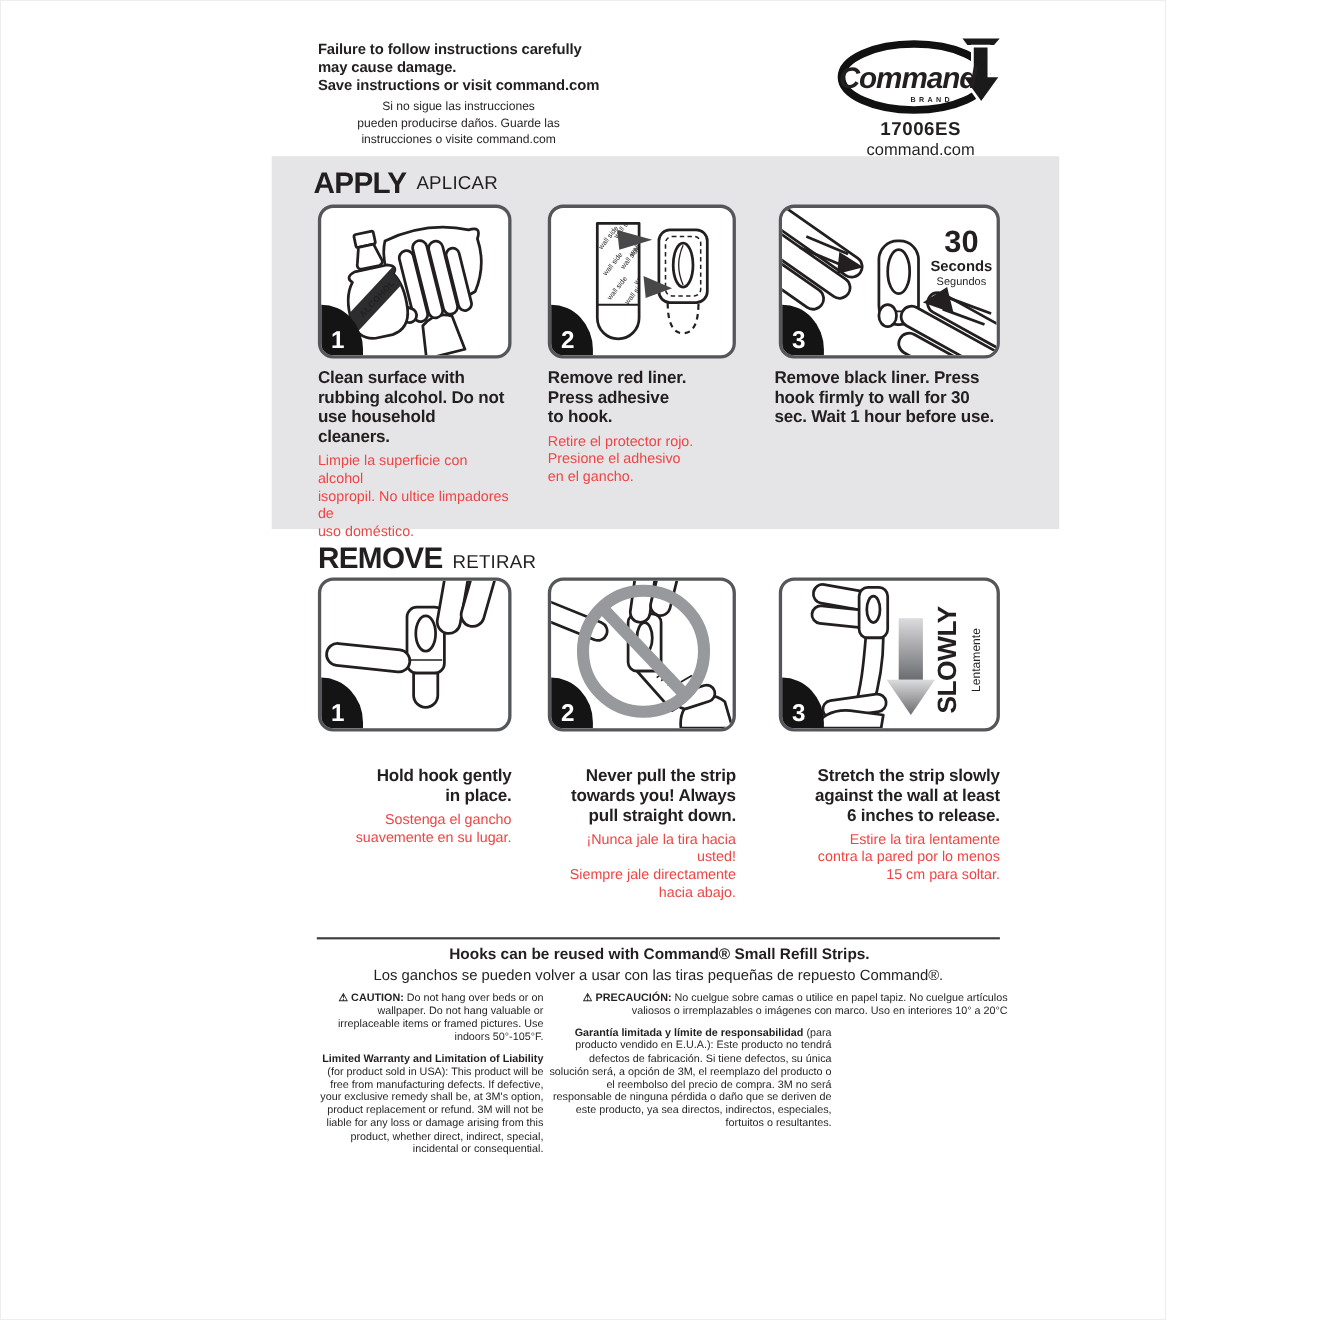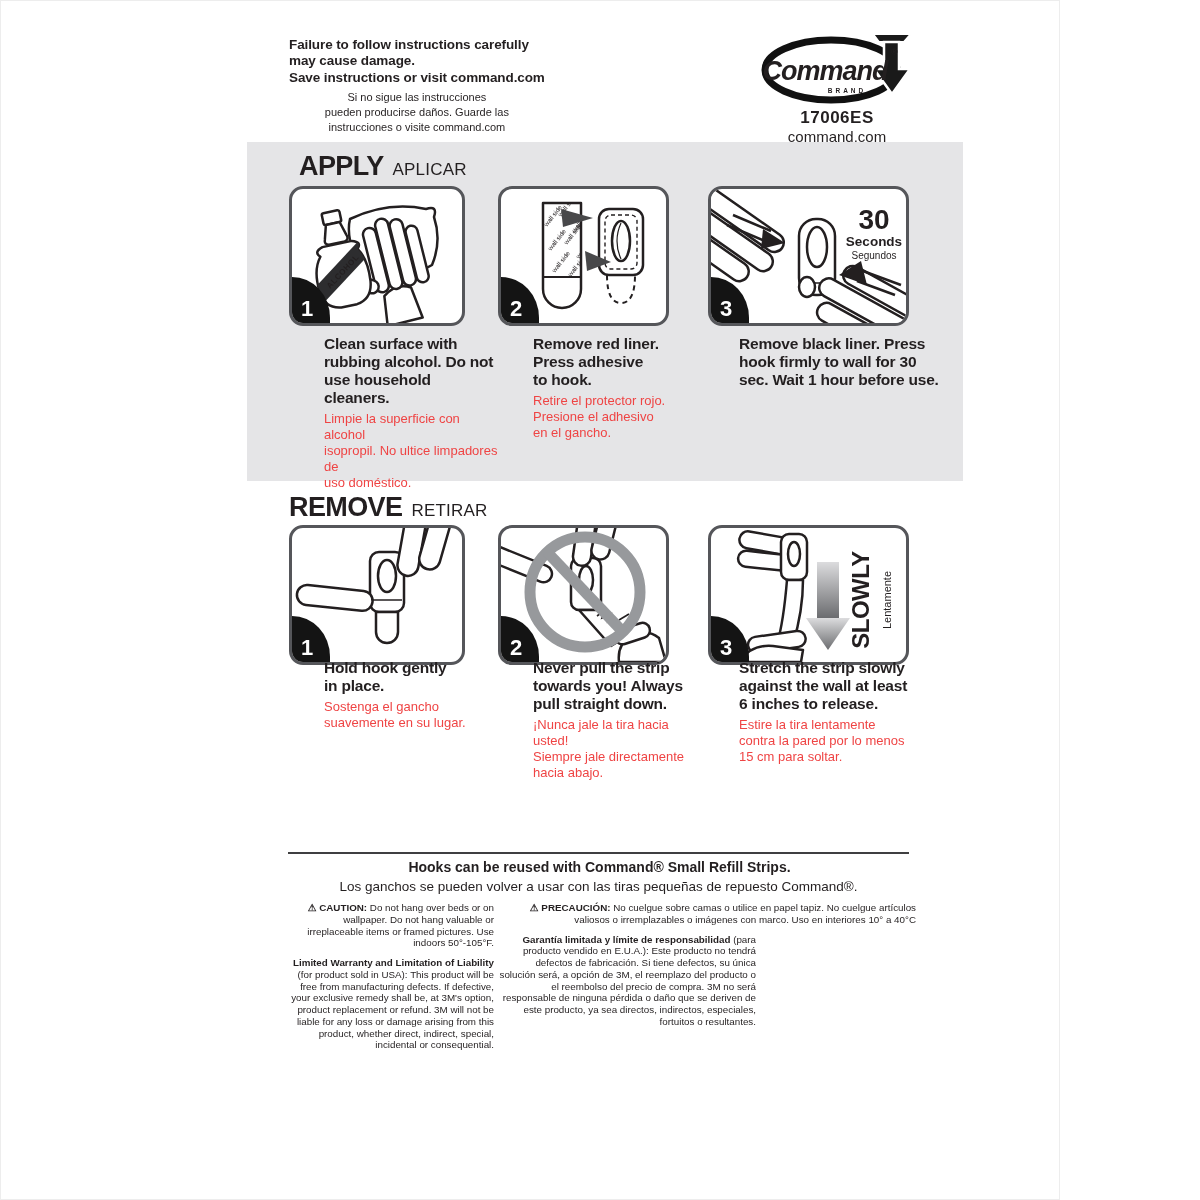--- a/index.html
+++ b/index.html
@@ -16,29 +16,29 @@
   .logo-wrap svg{display:block;margin:0 auto;}
   .logo-code{font-weight:bold;font-size:17px;letter-spacing:0.5px;margin-top:1px;}
   .logo-site{font-size:15px;margin-top:0px;}
 
   
   .apply-panel{position:absolute;left:246px;top:141px;width:716px;height:339px;background:#e5e5e7;}
 
   .sec-title{position:absolute;display:flex;align-items:baseline;gap:9px;}
   .sec-title .en{font-size:27px;font-weight:bold;letter-spacing:-0.6px;}
   .sec-title .es{font-size:17px;letter-spacing:0.2px;}
-  #apply-title{left:298px;top:150px;}
+  #apply-title{left:284px;top:150px;align-items:center;}
   #remove-title{left:288px;top:491px;}
 
   .row{position:absolute;left:288px;display:flex;align-items:flex-start;}
   #apply-boxes{top:185px;} #remove-boxes{top:524px;}
-  #apply-caps{top:334px;} #remove-caps{top:658px;}
+  #apply-caps{top:334px;} #remove-caps{top:696px;text-align:right;}
 
   .w1{width:176px;} .w2{width:171px;margin-left:33px;} .w3{width:201px;margin-left:39px;}
-  .c1{width:176px;margin-left:35px;} .c2{width:171px;margin-left:33px;} .c3{width:205px;margin-left:35px;}
+  .c1{width:176px;} .c2{width:171px;margin-left:33px;} .c3{width:205px;margin-left:35px;}
 
   .step-box{background:#fff;border:3px solid #55565a;border-radius:14px;position:relative;
             overflow:hidden;height:140px;box-sizing:border-box;}
   .step-box svg{display:block;}
   .badge{position:absolute;left:0;bottom:0;width:38px;height:46px;background:#141414;
          border-top-right-radius:100% 88%;display:flex;align-items:flex-end;
          padding:0 0 3px 9px;box-sizing:border-box;}
   .badge span{color:#fff;font-size:22px;font-weight:bold;line-height:1;}
 
   .cap-h{font-size:15.5px;font-weight:bold;line-height:1.16;letter-spacing:-0.2px;white-space:pre-line;}
@@ -340,20 +340,20 @@
     <p style="margin:0;">
       <span class="lead">⚠ </span><span class="lead">CAUTION:</span><span> Do not hang over beds or on wallpaper. Do not hang valuable or irreplaceable items or framed pictures. Use indoors 50°-105°F.</span>
     </p>
     <p class="warranty" style="margin-bottom:0;">
       <span class="lead">Limited Warranty and Limitation of Liability</span><span> (for product sold in USA): This product will be free from manufacturing defects. If defective, your exclusive remedy shall be, at 3M's option, product replacement or refund. 3M will not be liable for any loss or damage arising from this product, whether direct, indirect, special, incidental or consequential.</span>
     </p>
   </div>
 
   <div class="fine fine-right">
     <p style="margin:0;">
-      <span class="lead">⚠ </span><span class="lead">PRECAUCIÓN:</span><span> No cuelgue sobre camas o utilice en papel tapiz. No cuelgue artículos valiosos o irremplazables o imágenes con marco. Uso en interiores 10° a 40°C</span>
+      <span class="lead">⚠ </span><span class="lead">PRECAUCIÓN:</span><span> No cuelgue sobre camas o utilice en papel tapiz. No cuelgue artículos valiosos o irremplazables o imágenes con marco. Uso en interiores 10° a 20°C</span>
     </p>
     <p class="garantia" style="margin-bottom:0;">
       <span class="lead">Garantía limitada y límite de responsabilidad</span><span> (para producto vendido en E.U.A.): Este producto no tendrá defectos de fabricación. Si tiene defectos, su única solución será, a opción de 3M, el reemplazo del producto o el reembolso del precio de compra. 3M no será responsable de ninguna pérdida o daño que se deriven de este producto, ya sea directos, indirectos, especiales, fortuitos o resultantes.</span>
     </p>
   </div>
 
 </div>
 
 </body></html>

